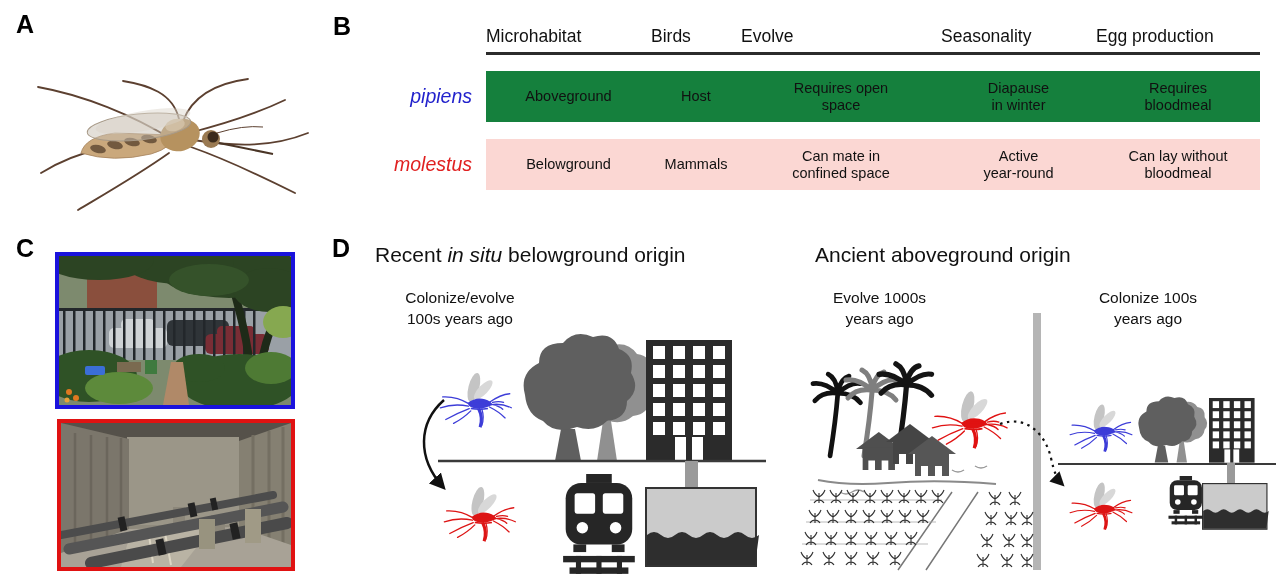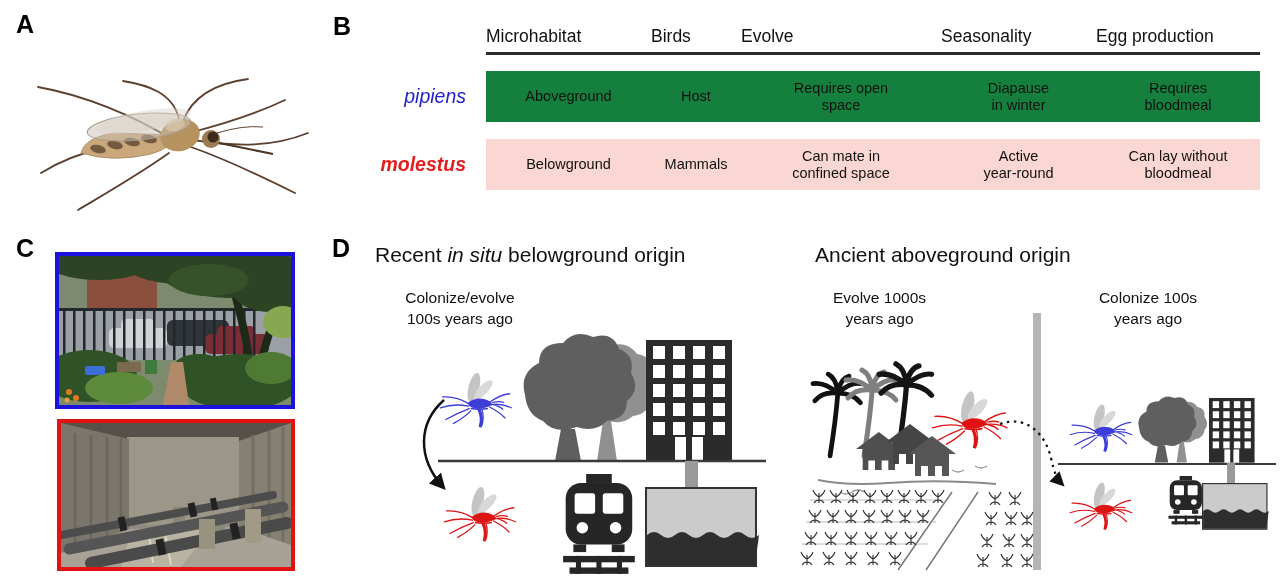--- a/index.html
+++ b/index.html
@@ -9,21 +9,21 @@
   .plabel{position:absolute;font-size:25px;font-weight:700;color:#000;}
   
   .thead{position:absolute;display:flex;}
   .thead .cell{font-size:17.5px;color:#111;text-align:left;}
   .trule{position:absolute;background:#2b2b2b;height:2.5px;}
   .band{position:absolute;display:flex;align-items:center;}
   .cell{white-space:pre-line;text-align:center;line-height:1.15;}
   .band .cell{font-size:14.5px;color:#111;}
   .c0{width:165px}.c1{width:90px}.c2{width:200px}.c3{width:155px}.c4{width:164px}
   .species{position:absolute;width:146px;display:flex;align-items:center;justify-content:flex-end;
-           font-style:italic;font-size:19.5px;padding-right:20px;box-sizing:border-box;}
+           font-style:italic;font-size:19.5px;padding-right:14px;box-sizing:border-box;}
   
   .photo{position:absolute;border:4px solid #000;box-sizing:border-box;}
   .photo svg{display:block;}
   
   .dtitle{position:absolute;font-size:21px;color:#111;text-align:left;}
   .dannot{position:absolute;font-size:15.5px;color:#111;text-align:center;white-space:pre-line;line-height:1.35;}
 </style>
 </head>
 <body>
 
@@ -151,21 +151,21 @@
     <div class="cell c0">Aboveground</div>
     <div class="cell c1">Host</div>
     <div class="cell c2">Requires open
 space</div>
     <div class="cell c3">Diapause
 in winter</div>
     <div class="cell c4">Requires
 bloodmeal</div>
   </div>
 
-  <div class="species" style="left: 340px; top: 139px; height: 51px; color: rgb(224, 32, 32); font-weight: bold;">molestus</div>
+  <div class="species" style="left: 340px; top: 139px; height: 51px; color: rgb(224, 32, 32);">molestus</div>
   <div class="band" style="left: 486px; top: 139px; width: 774px; height: 51px; background-color: rgb(251, 215, 211);">
     <div class="cell c0">Belowground</div>
     <div class="cell c1">Mammals</div>
     <div class="cell c2">Can mate in
 confined space</div>
     <div class="cell c3">Active
 year-round</div>
     <div class="cell c4">Can lay without
 bloodmeal</div>
   </div>

